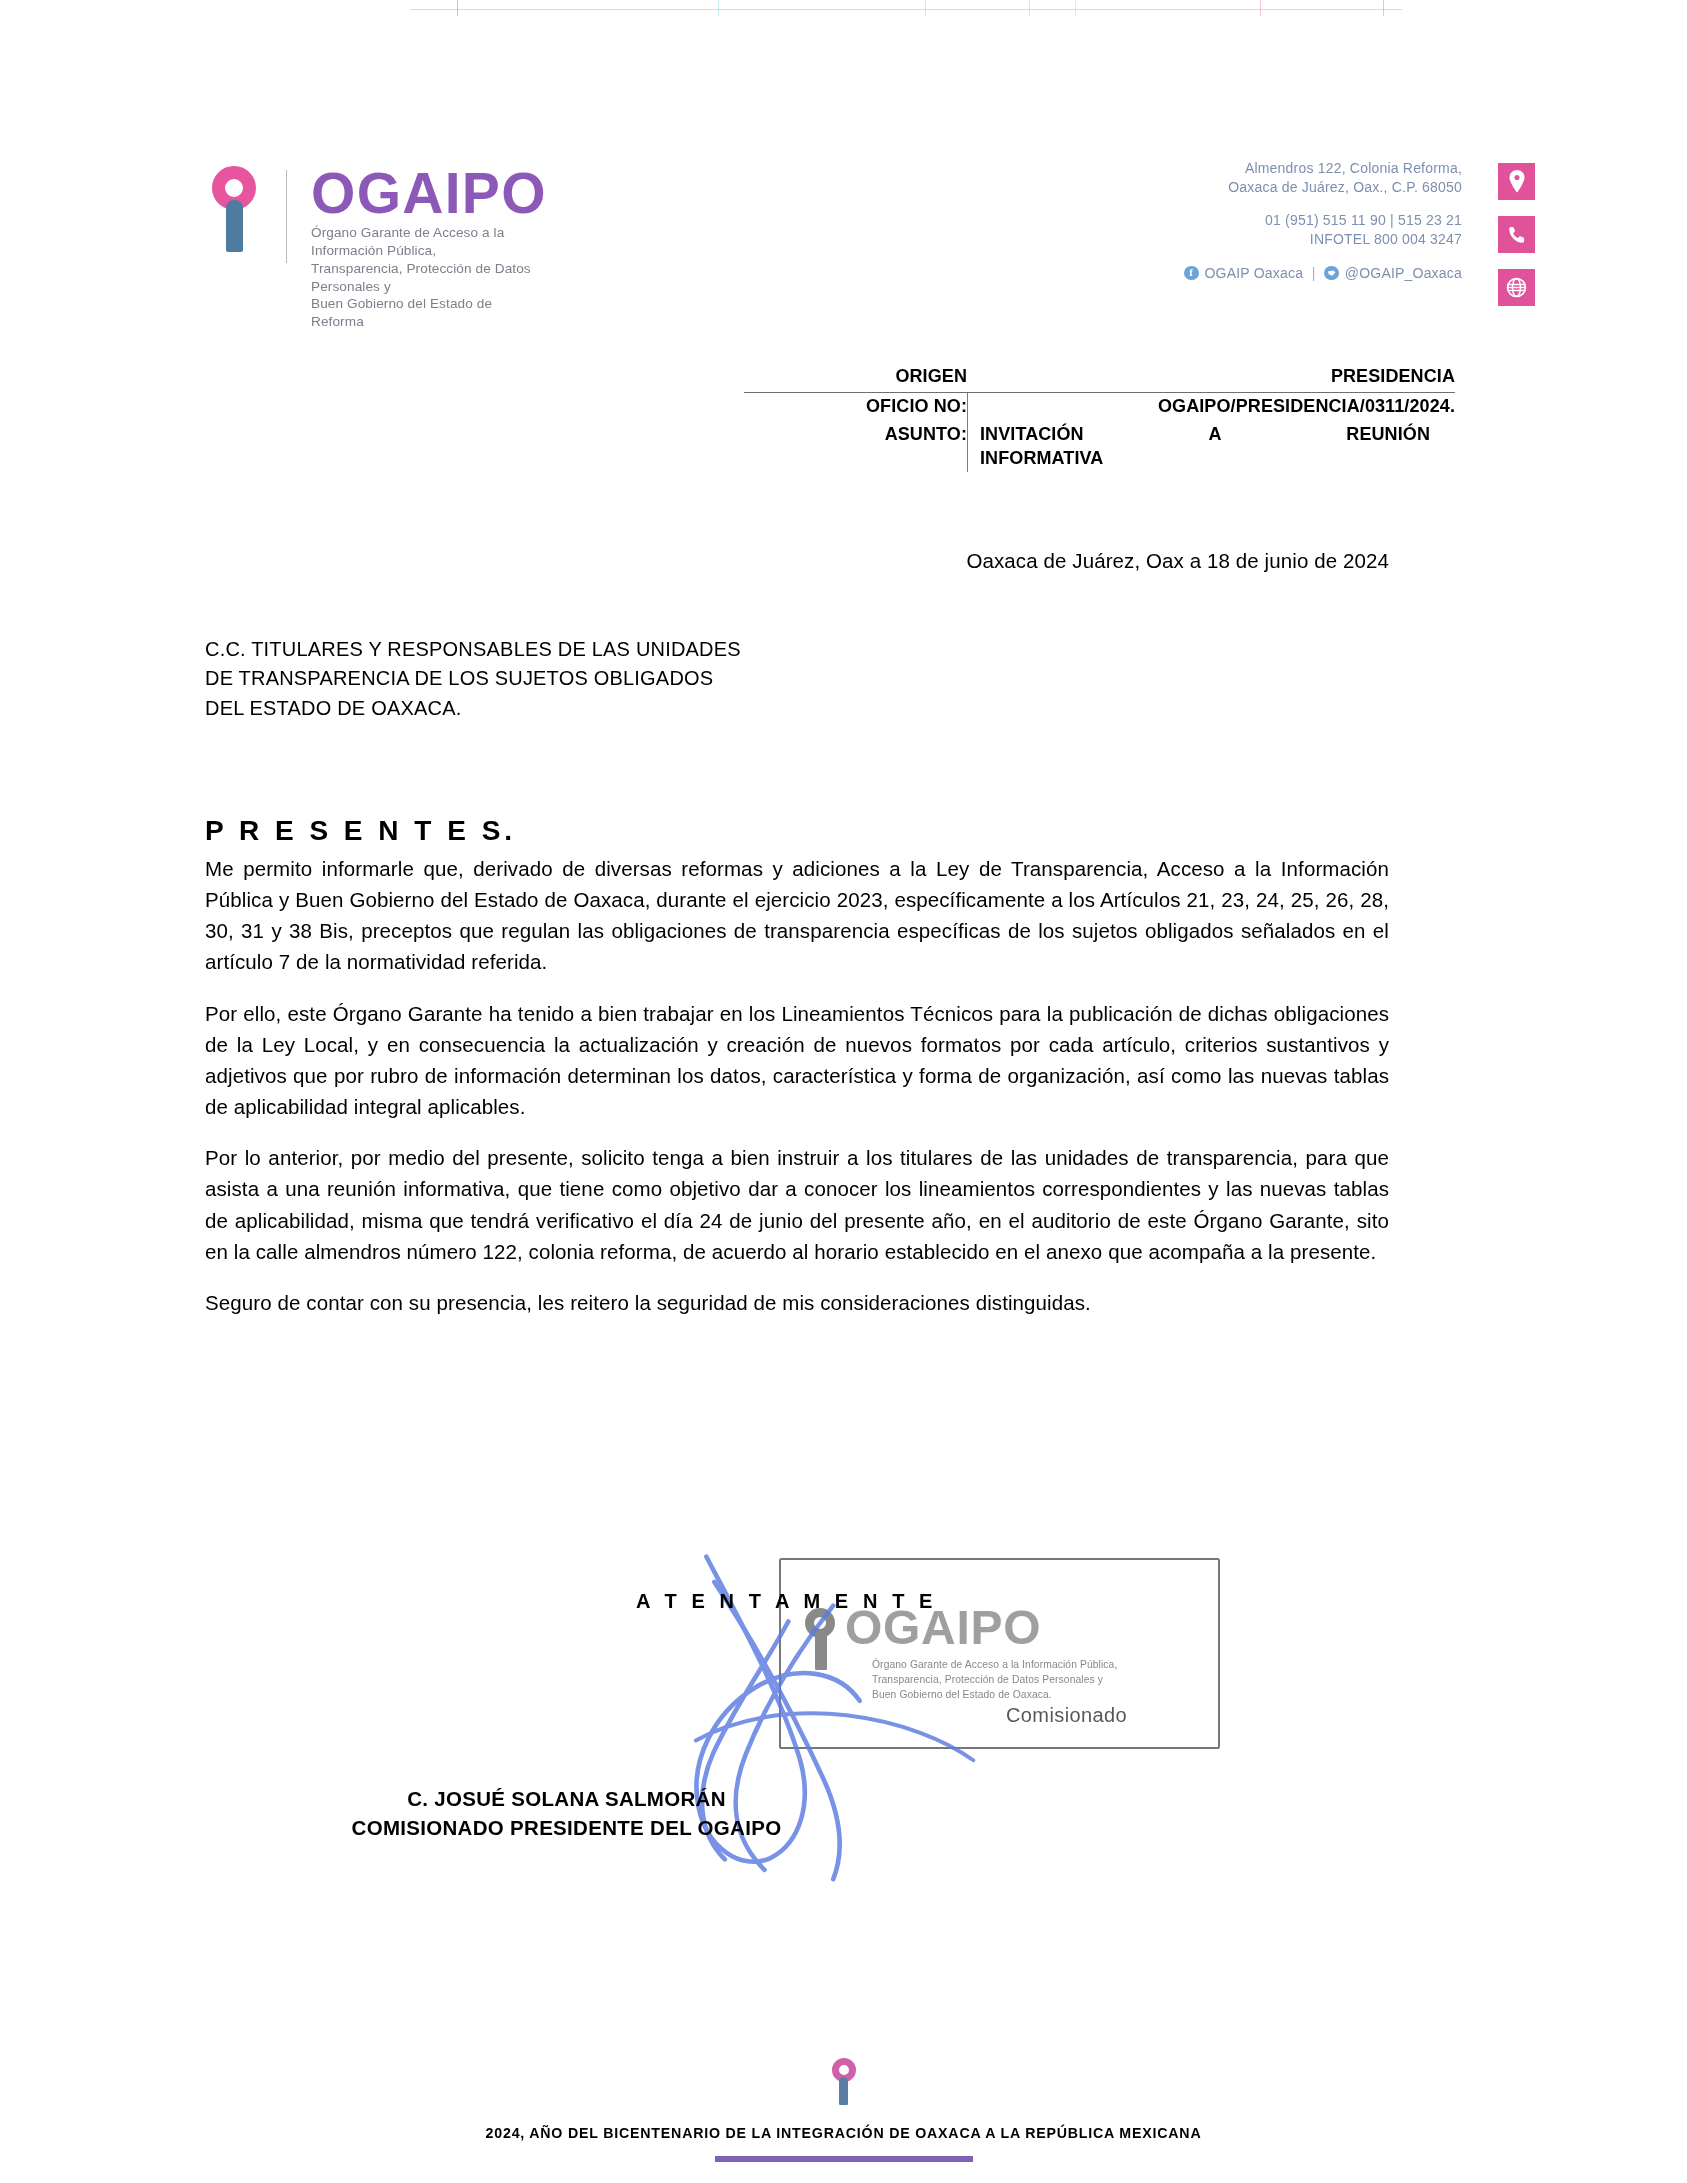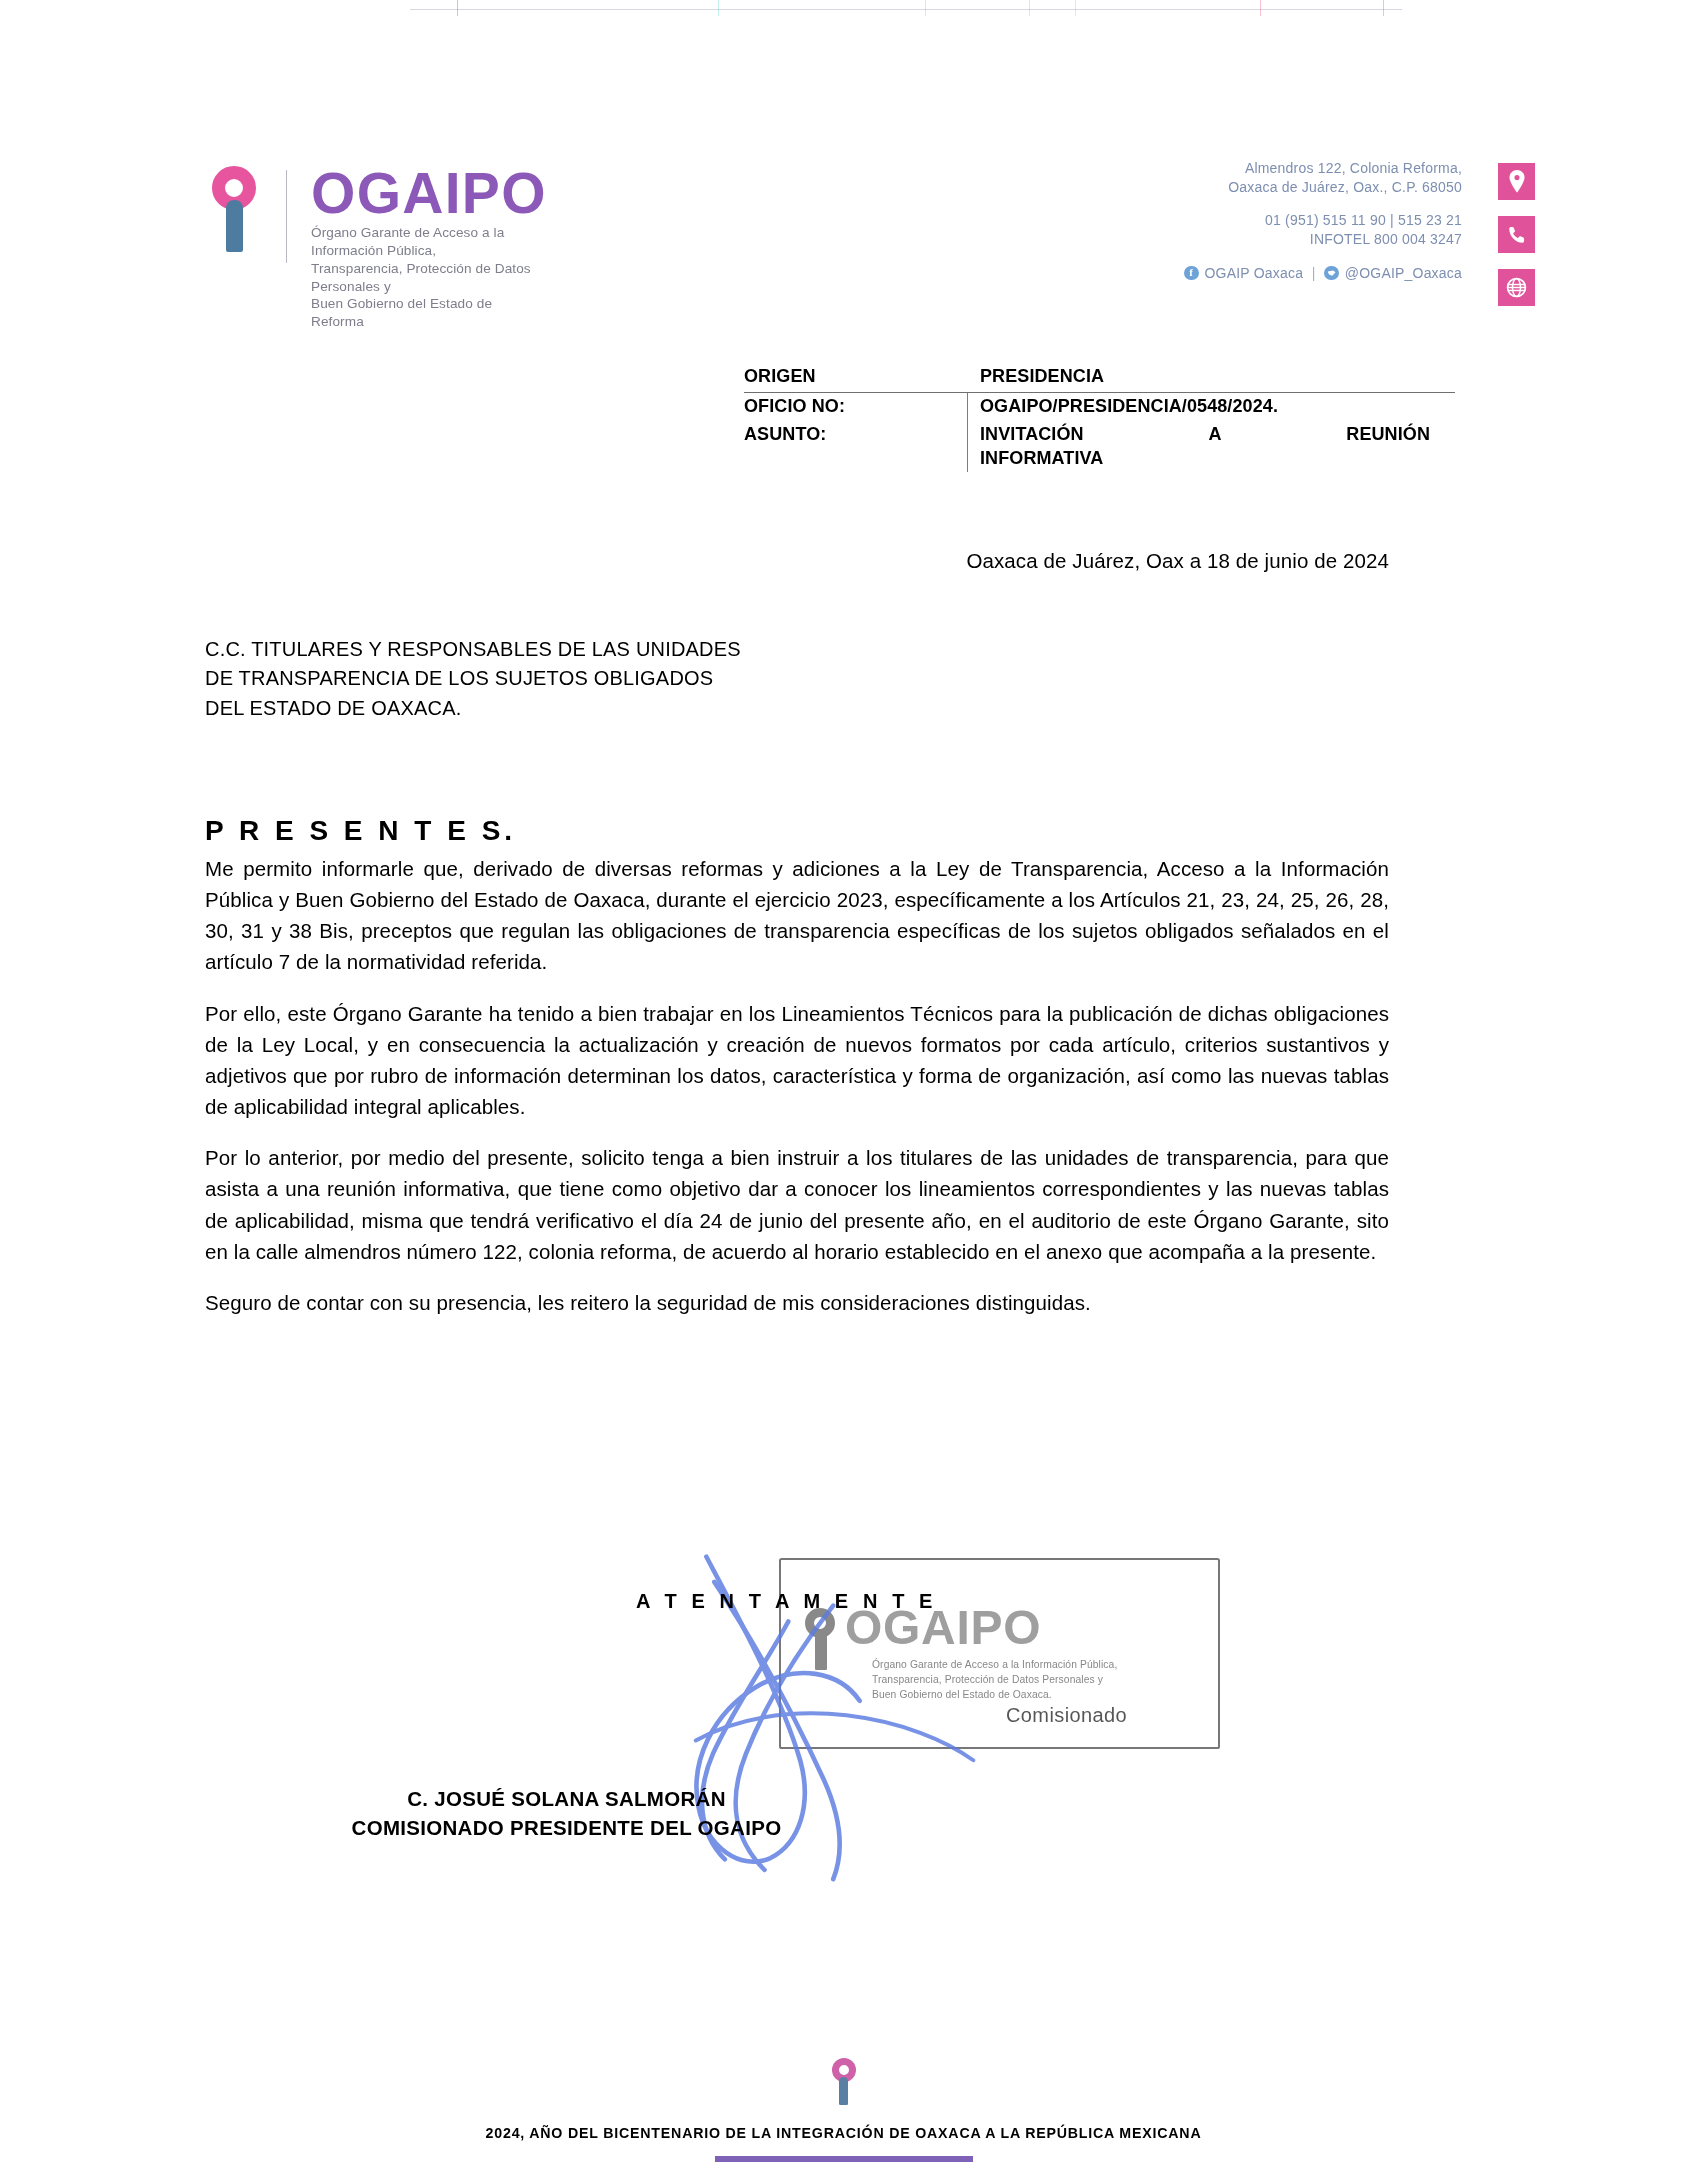--- a/index.html
+++ b/index.html
@@ -159,21 +159,21 @@
 
   
   .meta-table {
     position: absolute;
     left: 744px; top: 363px;
     width: 711px;
     font-size: 18px;
     font-weight: bold;
     letter-spacing: 0.1px;
   }
-  .meta-row { display: flex; }
+  .meta-row { display: flex; text-align: right; }
   .meta-label {
     width: 223px;
     flex: 0 0 223px;
     padding: 3.3px 0 3.3px 0;
   }
   .meta-value {
     flex: 1;
     padding: 3.3px 0 3.3px 12px;
     border-left: 1.3px solid #7d7d7d;
   }
@@ -439,21 +439,21 @@
   </div>
 
   <div class="meta-table">
     <div class="meta-row r1">
       <div class="meta-label">ORIGEN</div>
       <div class="meta-value">PRESIDENCIA</div>
     </div>
     <div class="meta-hr"></div>
     <div class="meta-row">
       <div class="meta-label">OFICIO NO:</div>
-      <div class="meta-value">OGAIPO/PRESIDENCIA/0548/2024.</div>
+      <div class="meta-value">OGAIPO/PRESIDENCIA/0311/2024.</div>
     </div>
     <div class="meta-row">
       <div class="meta-label">ASUNTO:</div>
       <div class="meta-value justified">
         <span>INVITACIÓN</span>
         <span>A</span>
         <span>REUNIÓN</span>
       </div>
     </div>
     <div class="meta-cont">INFORMATIVA</div>

